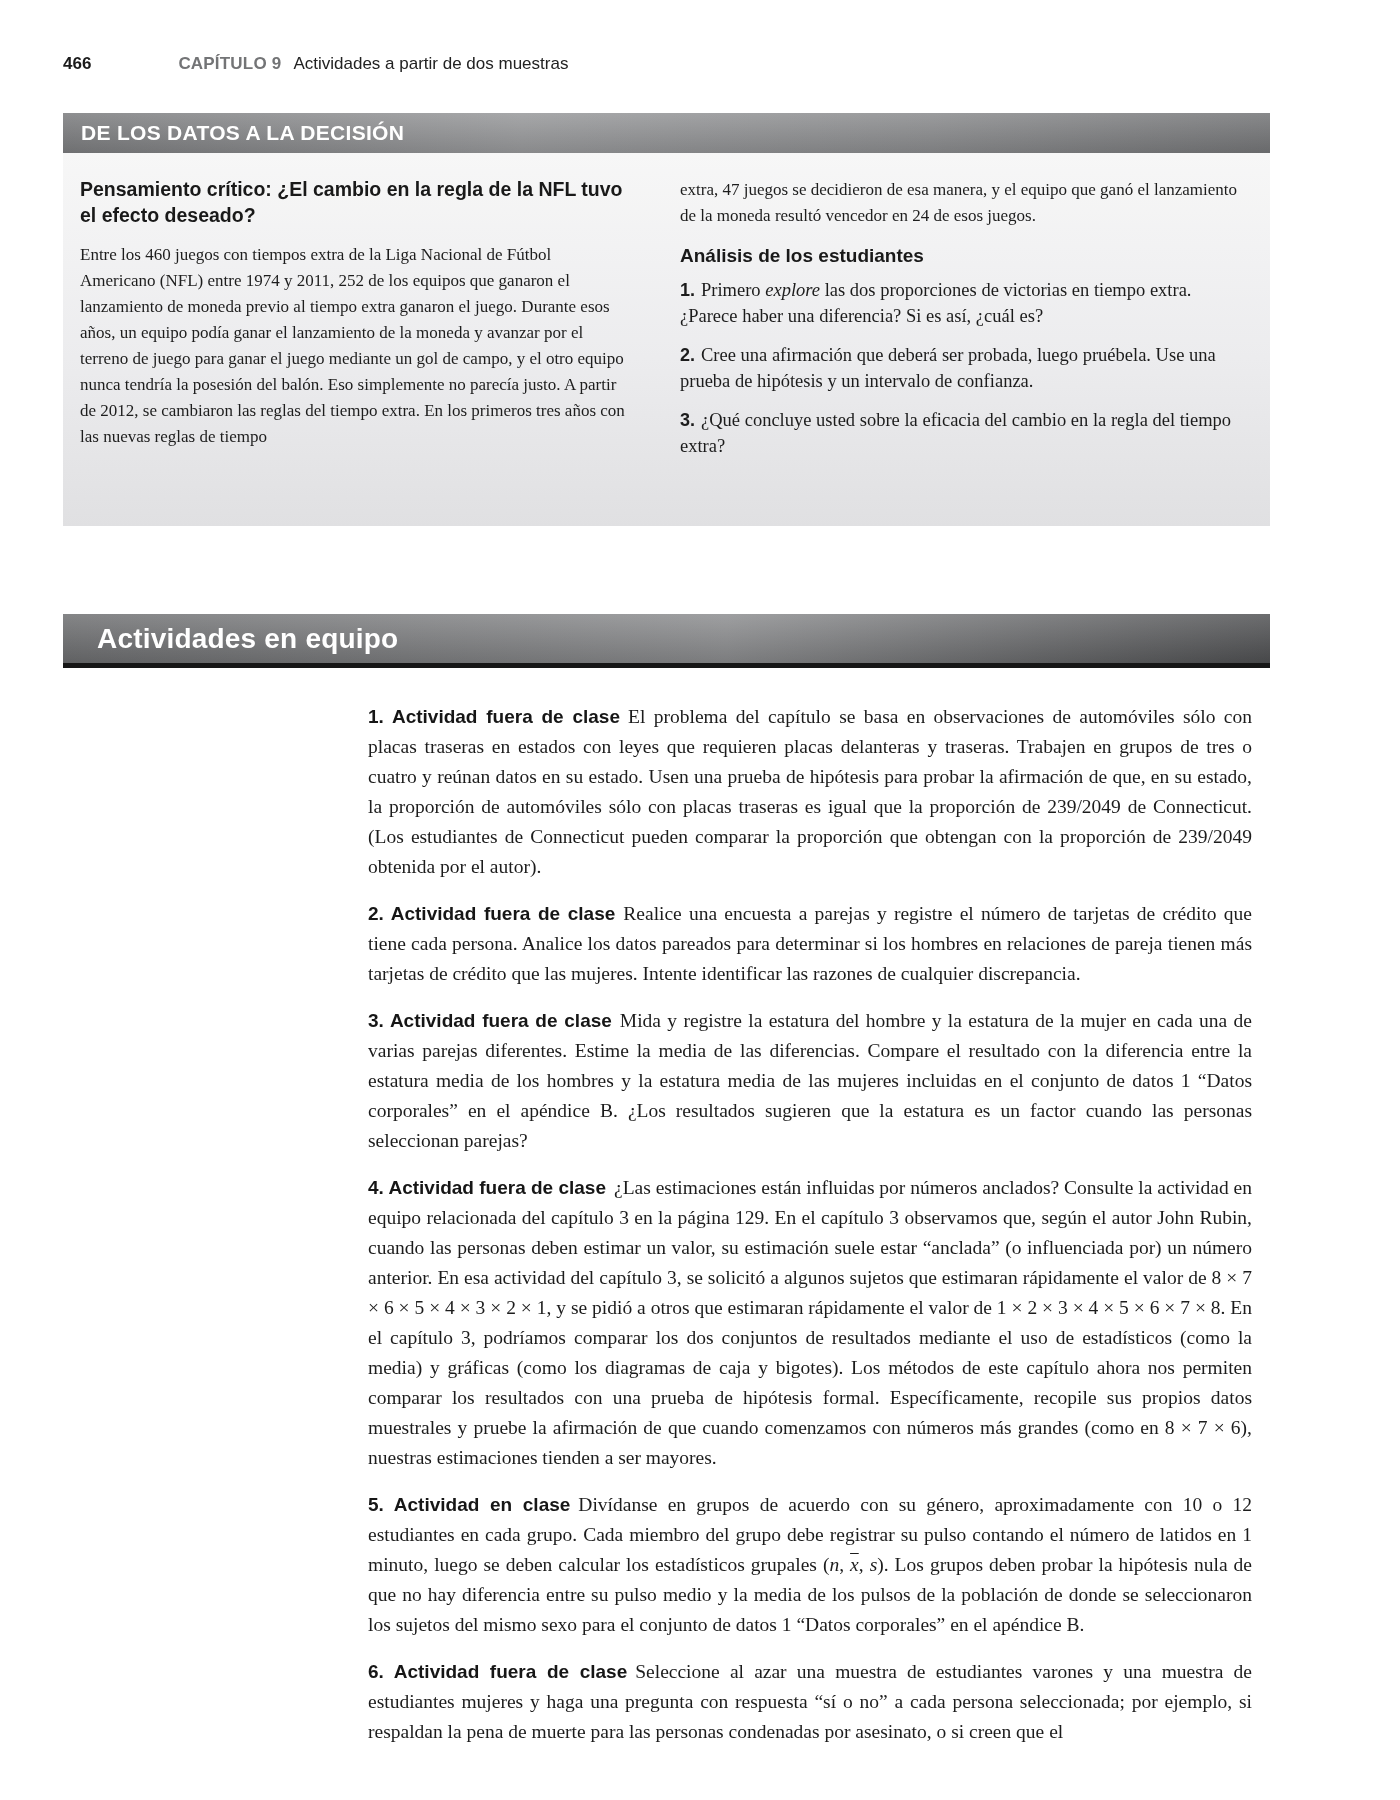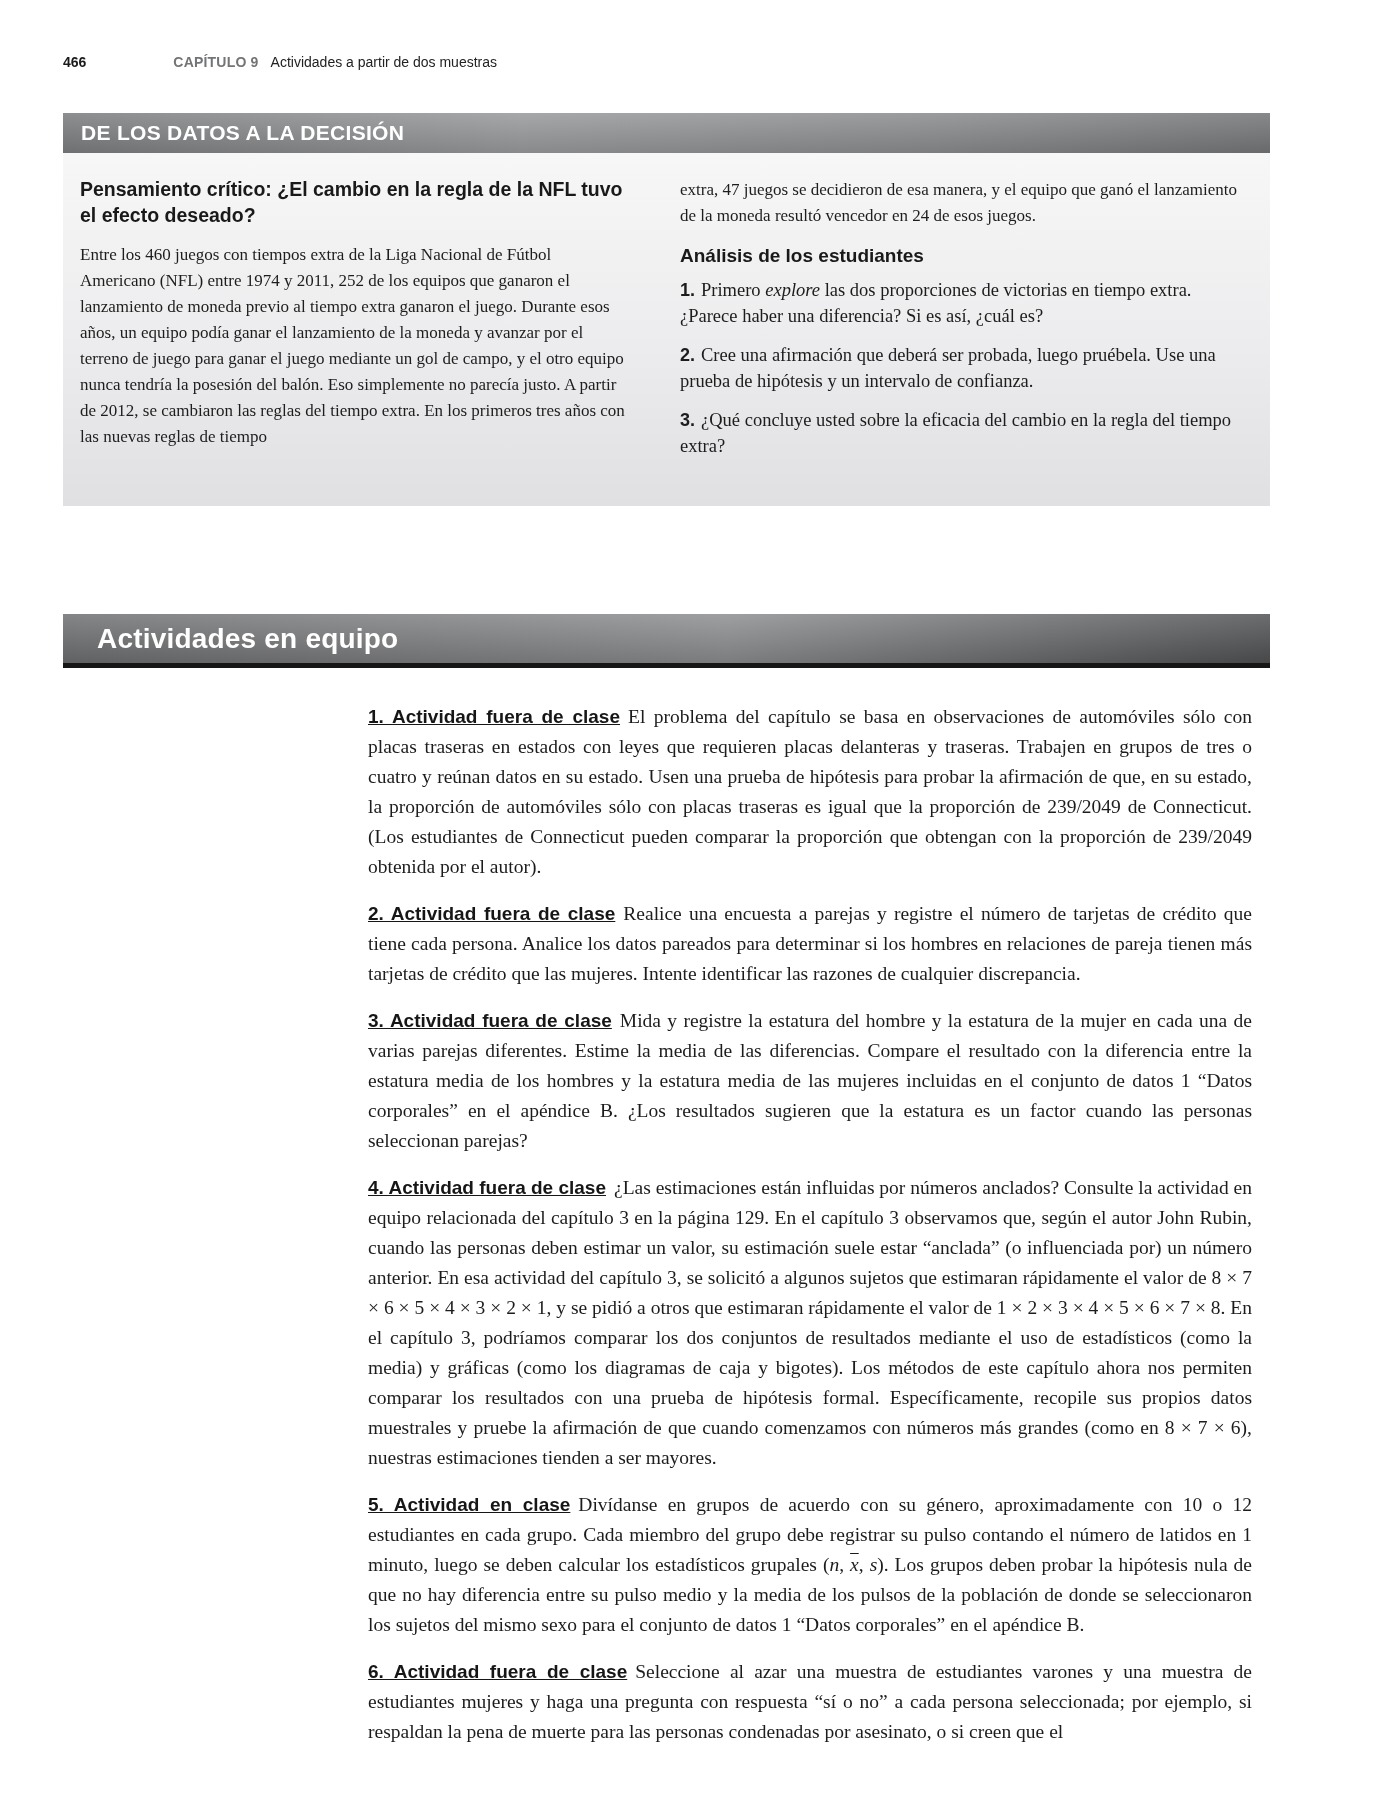--- a/index.html
+++ b/index.html
@@ -18,40 +18,40 @@
     background:#ffffff;
     overflow:hidden;
     color:var(--text);
     font-family:"Liberation Serif", serif;
   }
   
   .runhead{
     position:absolute;top:54px;left:63px;right:87px;
     display:flex;align-items:flex-start;
     font-family:"Liberation Sans", sans-serif;
-    font-size:14px;
+    font-size:17px;
   }
   .pageno{font-weight:bold;color:#1a1a1a;}
   .chaplabel{font-weight:bold;color:var(--header_gray);margin-left:87px;letter-spacing:.2px;}
   .chaptitle{color:#222;margin-left:12px;}
   
   .sec1{position:absolute;top:113px;left:63px;width:1207px;}
   .banner1{
     height:40px;line-height:40px;
     padding-left:18px;
     background:
       linear-gradient(180deg, rgba(255,255,255,.14), rgba(0,0,0,.10)),
       linear-gradient(90deg, var(--b1_a) 0%, var(--b1_b) 38%, #8a8b8d 72%, var(--b1_c) 100%);
     color:#ffffff;
     font-family:"Liberation Sans", sans-serif;
     font-weight:bold;font-size:21px;letter-spacing:.3px;
   }
   .graybox{
     background:linear-gradient(180deg, var(--box_top) 0%, var(--box_mid) 55%, var(--box_bot) 100%);
-    padding:24px 30px 34px 17px;
+    padding:24px 30px 54px 17px;
     display:flex;
     min-height:318px;
     box-sizing:border-box;
   }
   .col-left{width:545px;flex:0 0 545px;}
   .col-right{width:560px;flex:0 0 560px;margin-left:55px;}
   .nfl-heading{
     margin:0 0 14px 0;
     font-family:"Liberation Sans", sans-serif;
     font-weight:bold;font-size:19.5px;line-height:1.32;color:#191919;
@@ -85,21 +85,20 @@
   .activity{
     font-size:19.5px;line-height:30px;
     text-align:justify;
     margin:0 0 17px 0;
   }
   .alabel{
     font-family:"Liberation Sans", sans-serif;
     font-weight:bold;font-size:19px;
     margin-right:8px;
     color:#161616;
-    text-decoration:underline;
   }
   .it{font-style:italic;}
   .xbar{font-style:italic;text-decoration:overline;}
 </style>
 </head>
 <body>
 
 <div class="page">
 
   <div class="runhead">

